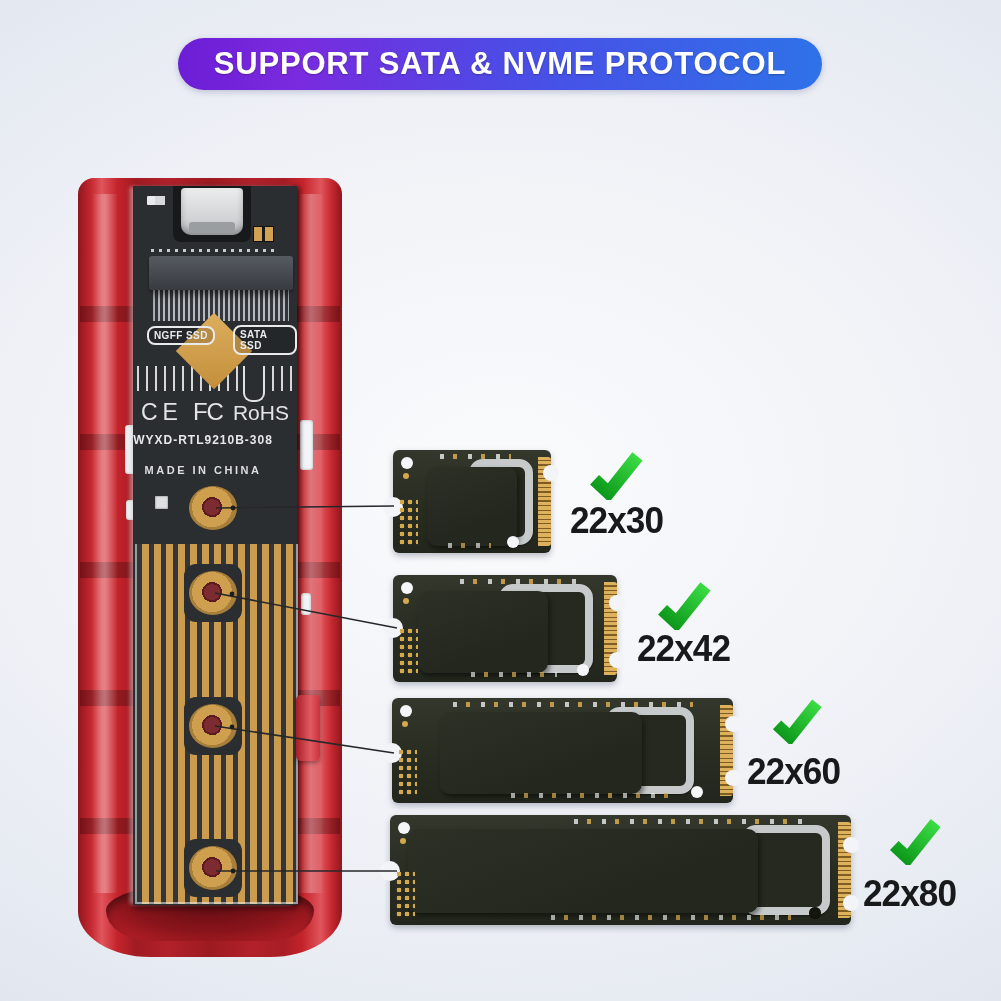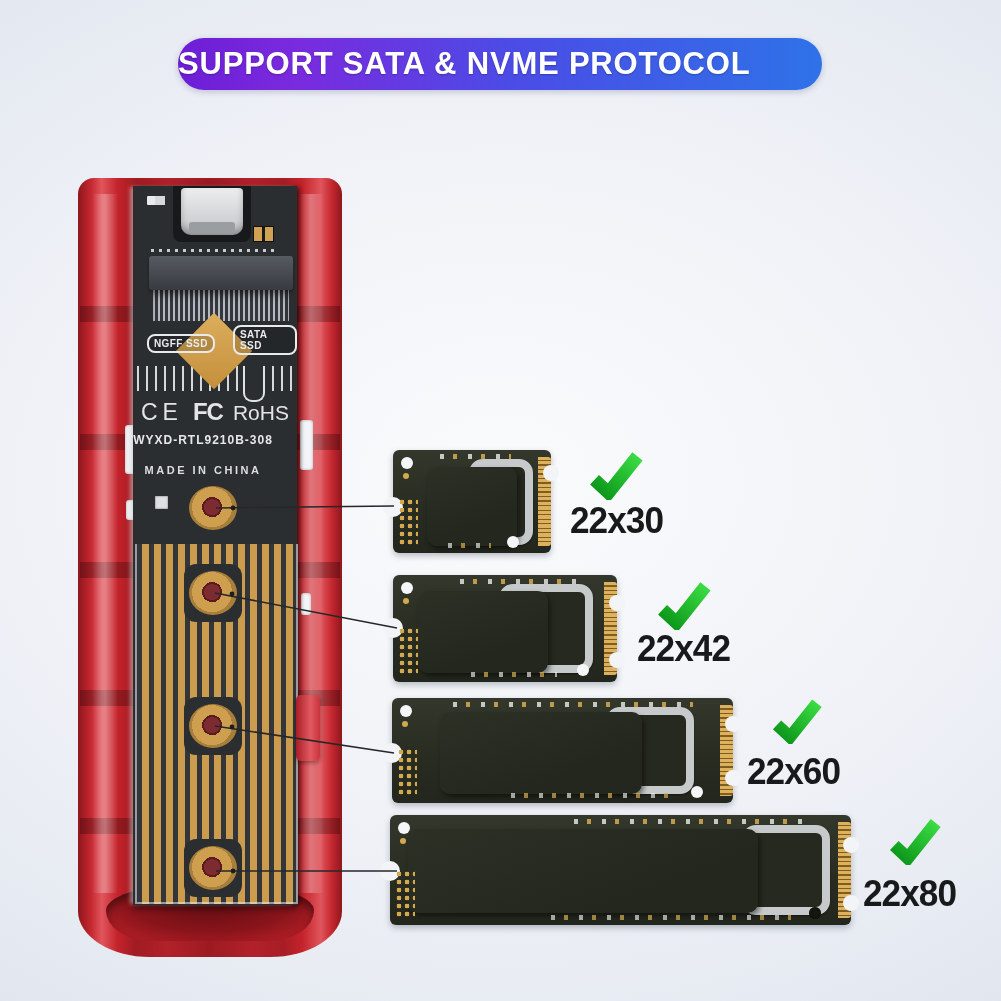--- a/index.html
+++ b/index.html
@@ -3,21 +3,21 @@
 <meta charset="utf-8">
 <style>
   html,body{margin:0;padding:0;}
   body{font-family:"Liberation Sans",sans-serif;}
   .canvas{position:relative;width:1001px;height:1001px;overflow:hidden;
     background:radial-gradient(ellipse 120% 90% at 50% 48%, #fafbfc 0%, #f0f2f7 38%, #e3e8f0 68%, #d2d9e4 100%);}
 
   
   .banner{position:absolute;left:178px;top:38px;width:644px;height:52px;border-radius:27px;
     background:linear-gradient(90deg,#6c1ed6 0%,#7a2ade 18%,#4b4ce6 52%,#2e72e8 100%);
-    display:flex;align-items:center;justify-content:flex-start;
+    display:flex;align-items:center;justify-content:center;
     box-shadow:0 2px 6px rgba(60,60,120,.25);}
   .banner span{color:#fff;font-size:31px;font-weight:800;letter-spacing:.8px;
     text-shadow:0 1px 2px rgba(0,0,0,.25);}
   .subtitle{position:absolute;left:0;top:108px;width:1001px;text-align:center;
     color:#1d1f22;font-size:27px;font-weight:700;letter-spacing:.2px;}
 
   
   .shell{position:absolute;left:78px;top:178px;width:264px;height:779px;
     border-radius:16px 16px 72px 72px / 16px 16px 46px 46px;
     background:linear-gradient(90deg,#8f161d 0%,#c62830 5%,#e0555c 9%,#c4232b 15%,#a01b22 22%,#b2212a 34%,#9d1a21 50%,#b2212a 66%,#a81d25 78%,#c4232b 85%,#e0555c 92%,#c62830 96%,#8f161d 100%);}
@@ -48,32 +48,32 @@
     background:linear-gradient(90deg,#d2a254 0 8px,#17191b 8px 11px,#d2a254 11px 19px);border:1px solid #111;}
   .dashrow{position:absolute;left:18px;top:63px;width:128px;height:3px;
     background:repeating-linear-gradient(90deg,#c9cbcd 0 3px,transparent 3px 8px);}
   .socket{position:absolute;left:16px;top:70px;width:144px;height:34px;border-radius:3px;
     background:linear-gradient(180deg,#565a61,#44484e 60%,#373a3f);box-shadow:0 2px 3px rgba(0,0,0,.4);}
   .pins{position:absolute;left:20px;top:104px;width:136px;height:31px;
     background:repeating-linear-gradient(90deg,#b6bac0 0 2px,#34373b 2px 5px);
     box-shadow:inset 0 8px 8px -4px rgba(0,0,0,.55);}
   .badge{position:absolute;color:#e9eaec;border:2px solid #e9eaec;border-radius:8px;
     font-size:10px;font-weight:700;letter-spacing:.4px;padding:2px 5px;background:rgba(0,0,0,.15);z-index:5;}
-  .badge.ngff{left:14px;top:140px;margin-top:8px;}
+  .badge.ngff{left:14px;top:140px;}
   .badge.nvme{left:100px;top:139px;}
   .diamond{position:absolute;left:54px;top:138px;width:54px;height:54px;transform:rotate(45deg);
     background:linear-gradient(135deg,#dcae5d,#c48f3c);z-index:4;}
   .comb{position:absolute;left:4px;top:180px;width:156px;height:25px;
     background:repeating-linear-gradient(90deg,#dfe1e3 0 2px,transparent 2px 9px);opacity:.95;}
   .unotch{position:absolute;left:110px;top:180px;width:18px;height:34px;background:#2b2e31;
     border:2px solid #dfe1e3;border-top:none;border-radius:0 0 9px 9px;z-index:4;}
   .certs{position:absolute;left:8px;top:212px;width:148px;display:flex;justify-content:space-between;
     align-items:baseline;color:#e2e4e6;z-index:4;}
   .cert-ce{font-size:23px;letter-spacing:5px;font-weight:400;}
-  .cert-fcc{font-size:24px;font-weight:700;letter-spacing:-1px;}
+  .cert-fcc{font-size:24px;font-weight:400;letter-spacing:-1px;}
   .cert-rohs{font-size:21px;font-weight:400;}
   .model{position:absolute;left:0;top:247px;width:140px;text-align:center;color:#e6e7e9;
     font-size:12px;font-weight:700;letter-spacing:1px;}
   .origin{position:absolute;left:0;top:278px;width:140px;text-align:center;color:#dcdee0;
     font-size:11px;font-weight:700;letter-spacing:2.5px;}
   .sqcomp{position:absolute;left:22px;top:310px;width:13px;height:13px;background:#dfe0e2;
     box-shadow:inset 0 0 2px rgba(0,0,0,.6);}
   .stripes{position:absolute;left:2px;top:358px;width:159px;height:358px;
     background:repeating-linear-gradient(90deg,#32353a 0 5px,#cb9c4d 5px 12px);
     border-left:2px solid rgba(238,239,241,.55);border-right:2px solid rgba(238,239,241,.55);

